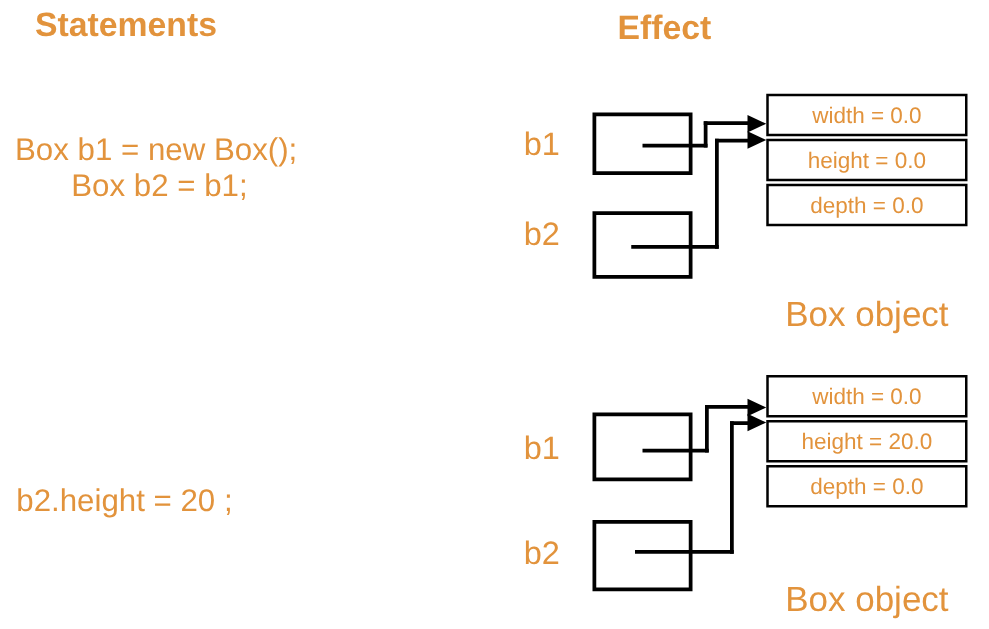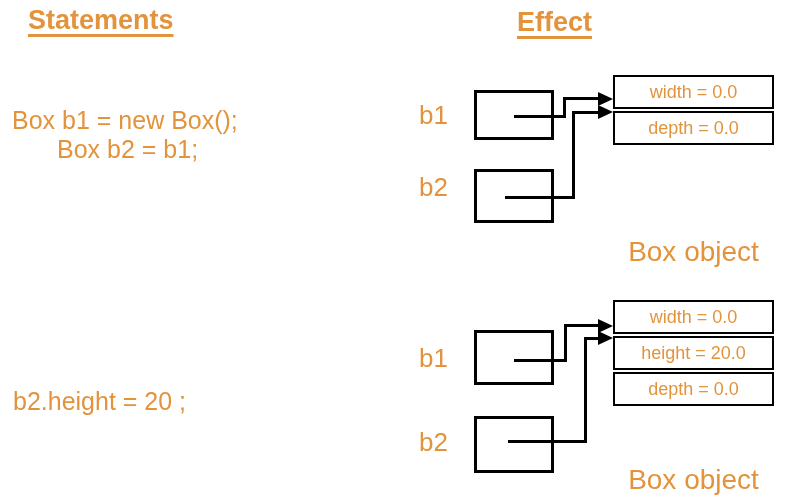--- a/index.html
+++ b/index.html
@@ -11,21 +11,20 @@
     width: 791px;
     height: 503px;
     background: #ffffff;
     overflow: hidden;
   }
   .hdr {
     position: absolute;
     color: var(--accent);
     font-size: 27px;
     font-weight: bold;
-    text-decoration: underline;
     text-decoration-thickness: 3px;
     text-underline-offset: 5px;
     white-space: nowrap;
   }
   .code {
     position: absolute;
     color: var(--accent);
     font-size: 25px;
     line-height: 29px;
     white-space: nowrap;
@@ -76,35 +75,36 @@
     border-bottom: 7px solid transparent;
     border-left: 15px solid var(--line);
   }
 </style>
 </head>
 <body>
 
 <div class="canvas">
 
   <div class="hdr" style="left:28px; top:5px;">Statements</div>
-  <div class="hdr" style="left:517px; top:7px;">Effect</div>
+  <div class="hdr" style="left:494px; top:7px;">Effect</div>
 
   <div class="code" style="left:12px; top:106px;">Box b1 = new Box();</div>
   <div class="code" style="left:57px; top:135px;">Box b2 = b1;</div>
 
   <div class="code" style="left:13px; top:387px;">b2.height = 20 ;</div>
 
   <div>
     <div class="ref-label" style="left:419px; top:101px;">b1</div>
     <div class="ref-box" style="left:474px; top:90px; width:80px; height:50px;"></div>
     <div class="ref-label" style="left:419px; top:173px;">b2</div>
     <div class="ref-box" style="left:474px; top:169px; width:80px; height:54px;"></div>
 
     <div class="obj" style="left:613px; top:75px;">
       <div class="cell">width = 0.0</div>
+      <div class="cell">height = 0.0</div>
       <div class="cell">depth = 0.0</div>
     </div>
     <div class="obj-label" style="left:613px; top:236px;">Box object</div>
 
     <div>
       <div class="seg" style="left:514px; top:115px; width:52px; height:3px;"></div>
       <div class="seg" style="left:563px; top:97px; width:3px; height:21px;"></div>
       <div class="seg" style="left:563px; top:97px; width:37px; height:3px;"></div>
       <div class="head" style="left:598px; top:92px;"></div>
     </div>

